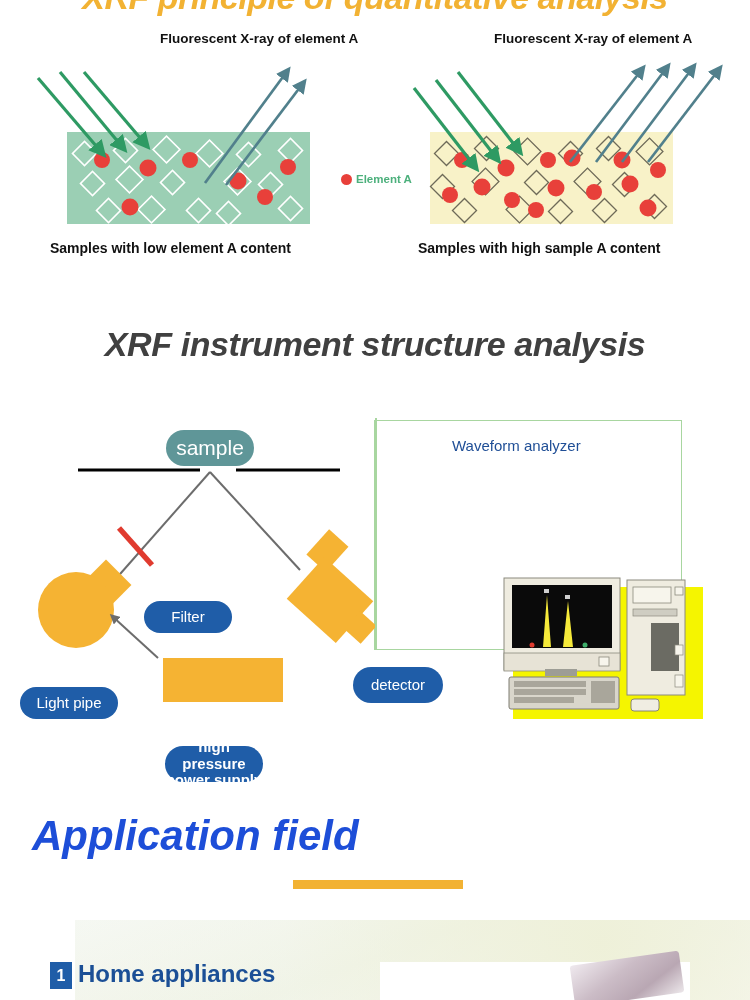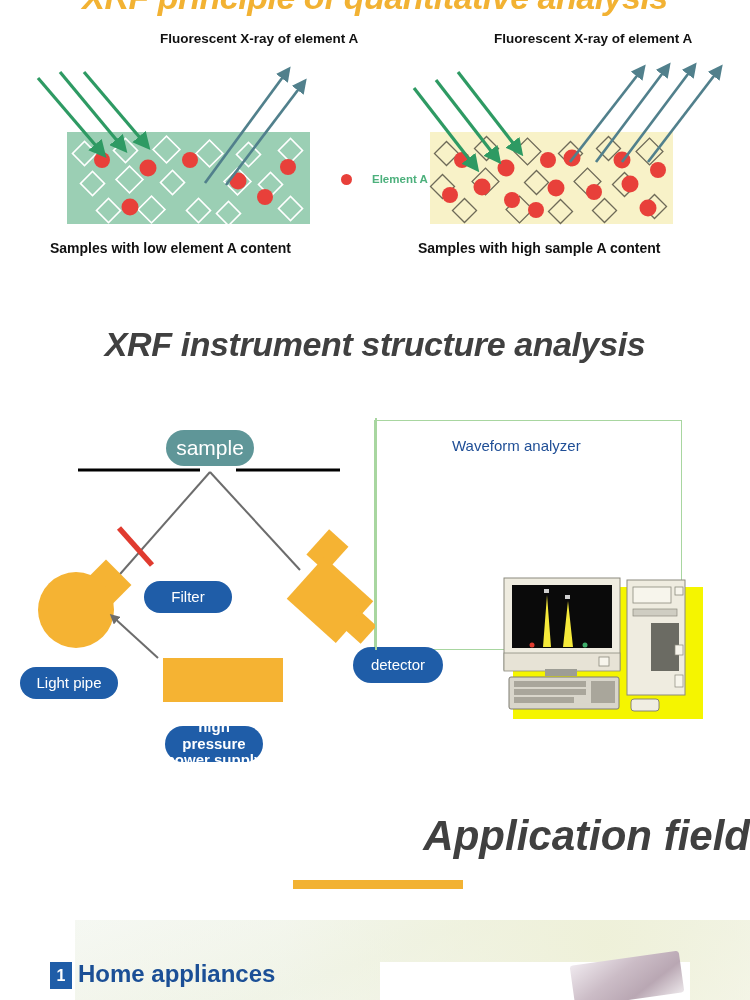--- a/index.html
+++ b/index.html
@@ -22,53 +22,53 @@
   .xray-label {
     position: absolute; font-size: 13.5px; font-weight: 600; color: #111;
     white-space: nowrap;
   }
   .sample-caption {
     position: absolute; font-size: 14px; font-weight: 700; color: #111;
     white-space: nowrap;
   }
   .sample-box { position: absolute; }
   .legend-elementA {
-    position: absolute; display: flex; align-items: center; gap: 20px;
+    position: absolute; display: flex; align-items: center; gap: 4px;
     font-size: 11.5px; font-weight: 700; color: #4cb07c; white-space: nowrap;
   }
   .legend-dot { width: 11px; height: 11px; border-radius: 50%; background: #e8403a; display:block; }
 
   
   .sec2-title {
     position: absolute; top: 325px; left: 0; width: 750px;
     text-align: center;
     font-size: 34px; font-weight: 700; font-style: italic;
     color: #404040; letter-spacing: -0.4px; white-space: nowrap;
   }
   .chip {
     position: absolute; display: flex; align-items: center; justify-content: center;
     color: #ffffff; font-size: 15px; line-height: 1.12; text-align: center;
     white-space: pre-line;
     border-radius: 18px;
   }
-  .chip-blue { background: #1f5da8; }
+  .chip-blue { background: #1f5da8; margin-top: 20px; }
   .chip-teal { background: #5f9698; font-size: 21px; }
   .analyzer-box {
     position: absolute; border: 1.6px solid #a8d6a0; background: transparent;
   }
   .analyzer-label {
     position: absolute; font-size: 15px; color: #1f4e96; font-weight: 400;
     white-space: nowrap;
   }
 
   
   .sec3-title {
     position: absolute; top: 812px; left: 0; width: 750px;
-    text-align: right; font-size: 42px; font-weight: 700; font-style: italic;
-    color: #404040; white-space: nowrap;
+    text-align: left; font-size: 42px; font-weight: 700; font-style: italic;
+    color: #1d4ed8; white-space: nowrap; padding-left: 32px;
   }
   .sec3-rule {
     position: absolute; top: 880px; left: 293px; width: 170px; height: 9px;
     background: #f2b233;
   }
   .app-photo {
     position: absolute; left: 75px; top: 920px; width: 675px; height: 80px;
     background:
       radial-gradient(circle at 78% 30%, rgba(238,240,216,0.95) 0%, rgba(250,251,244,0.2) 60%),
       linear-gradient(160deg, #f4f7f2 0%, #eef2e4 45%, #f8f8f2 100%);

